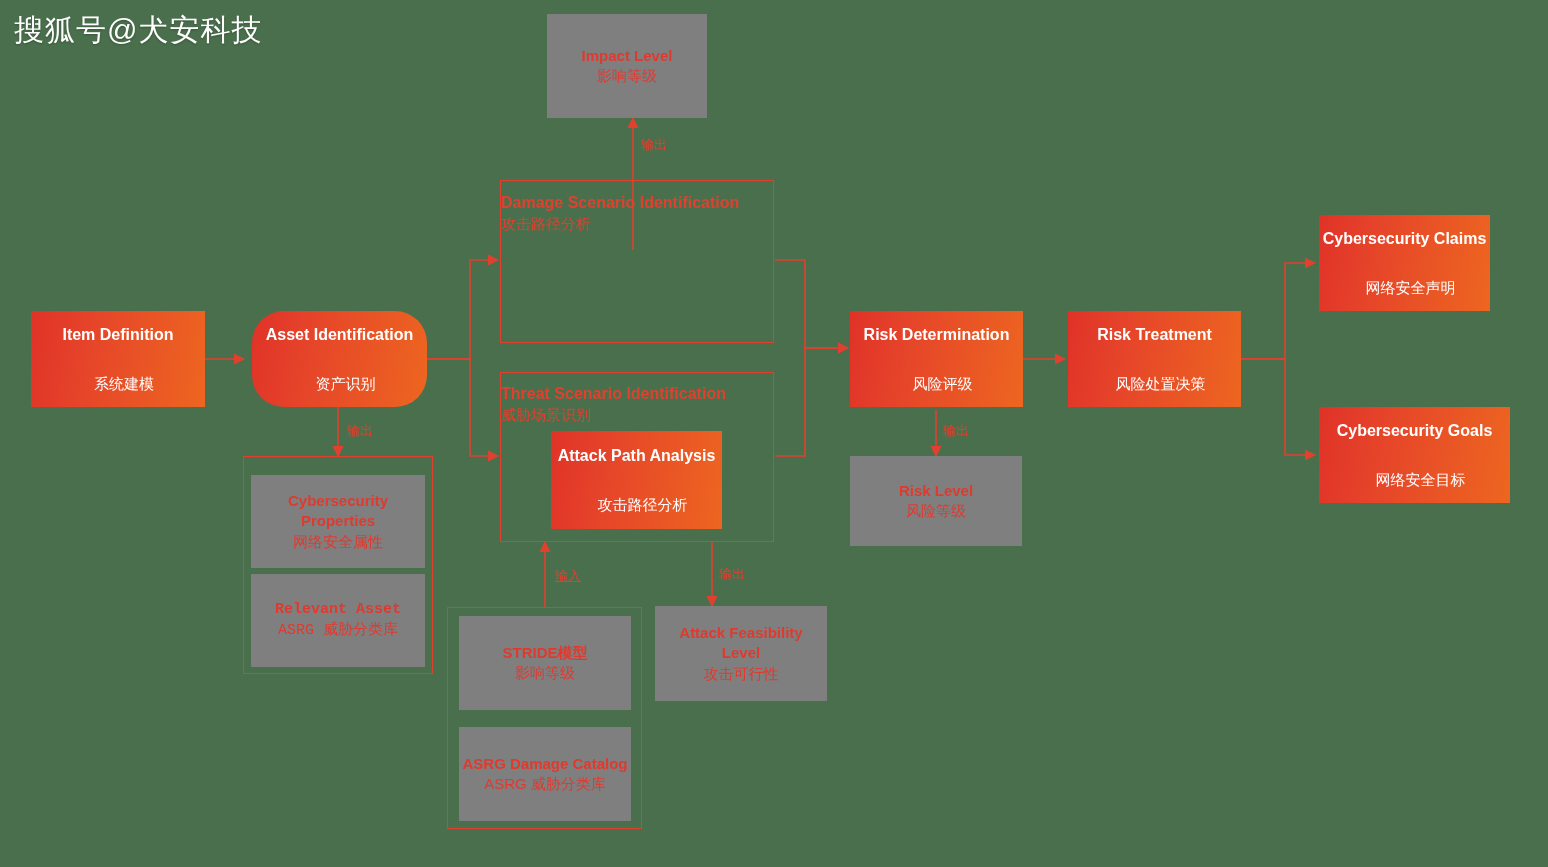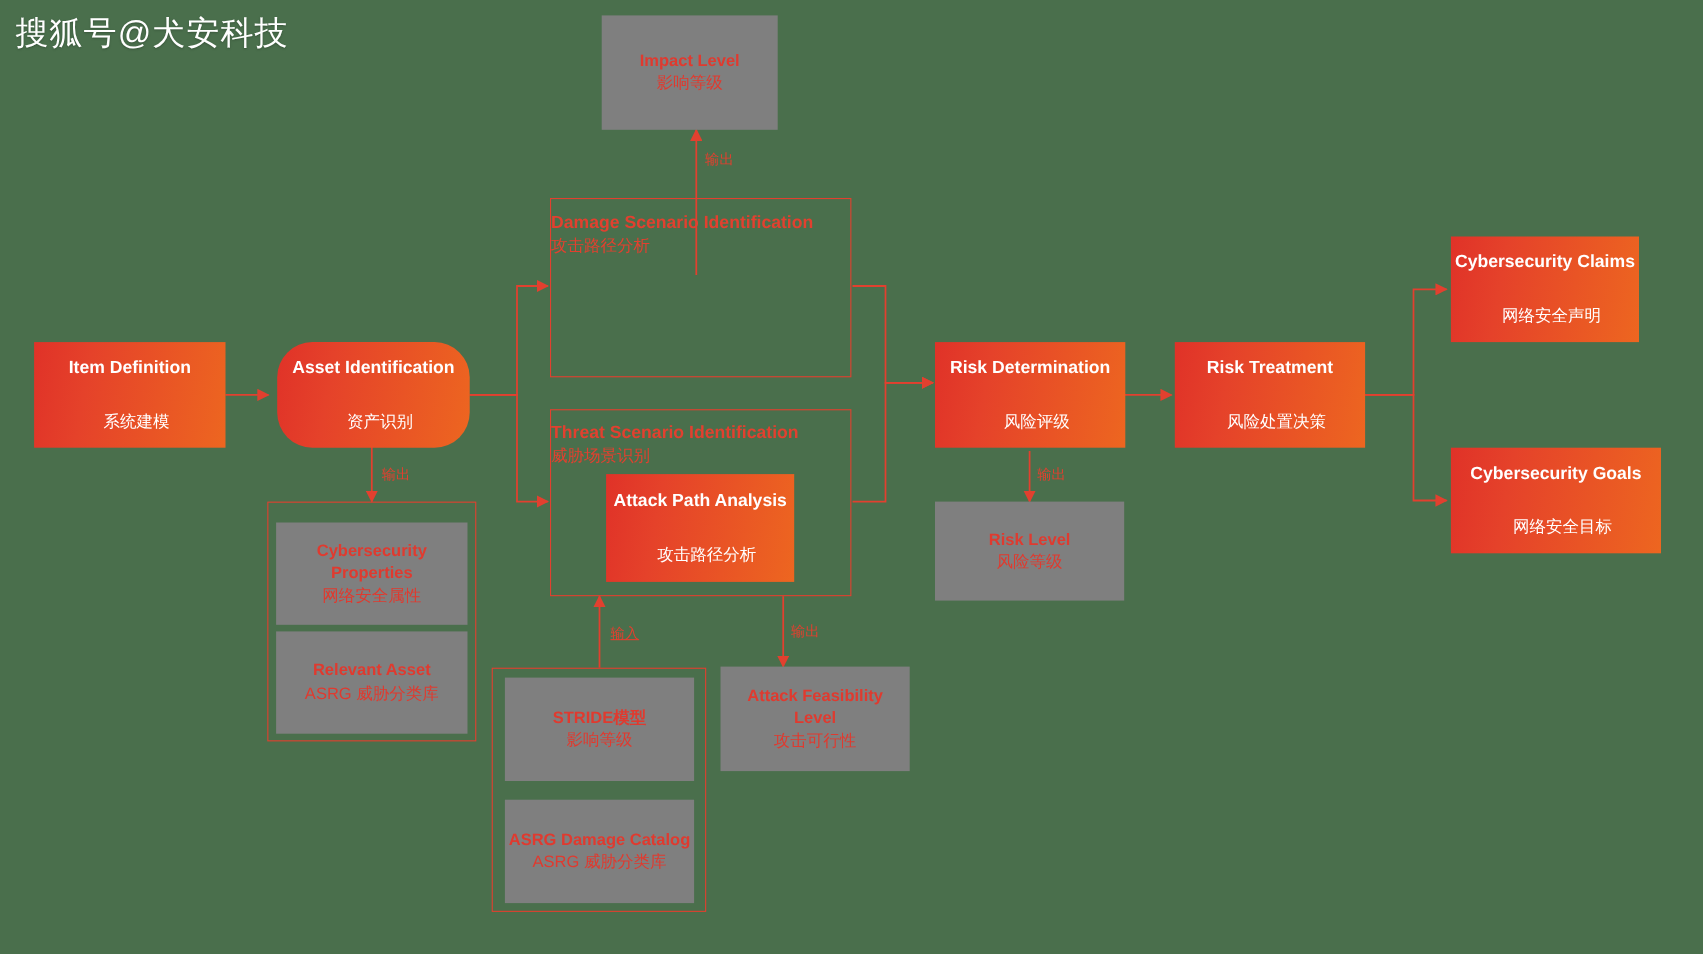--- a/index.html
+++ b/index.html
@@ -208,21 +208,21 @@
   <div class="node gray" style="left:850px; top:456px; width:172px; height:90px;">
     <div class="en">Risk Level</div>
     <div class="zh">风险等级</div>
   </div>
 
   <div class="node gray" style="left:251px; top:465px; width:174px; height:93px;margin-top:10px;">
     <div class="en" style="max-width:150px; white-space:normal;">Cybersecurity Properties</div>
     <div class="zh">网络安全属性</div>
   </div>
 
-  <div class="node gray" style="left:251px; top:574px; width:174px; height:93px;">
+  <div class="node gray" style="left:251px; top:574px; width:174px; height:93px;font-family:Liberation Mono, monospace;">
     <div class="en">Relevant Asset</div>
     <div class="zh">ASRG 威胁分类库</div>
   </div>
 
   <div class="node gray" style="left:459px; top:616px; width:172px; height:94px;">
     <div class="en">STRIDE模型</div>
     <div class="zh">影响等级</div>
   </div>
 
   <div class="node gray" style="left:459px; top:727px; width:172px; height:94px;">

